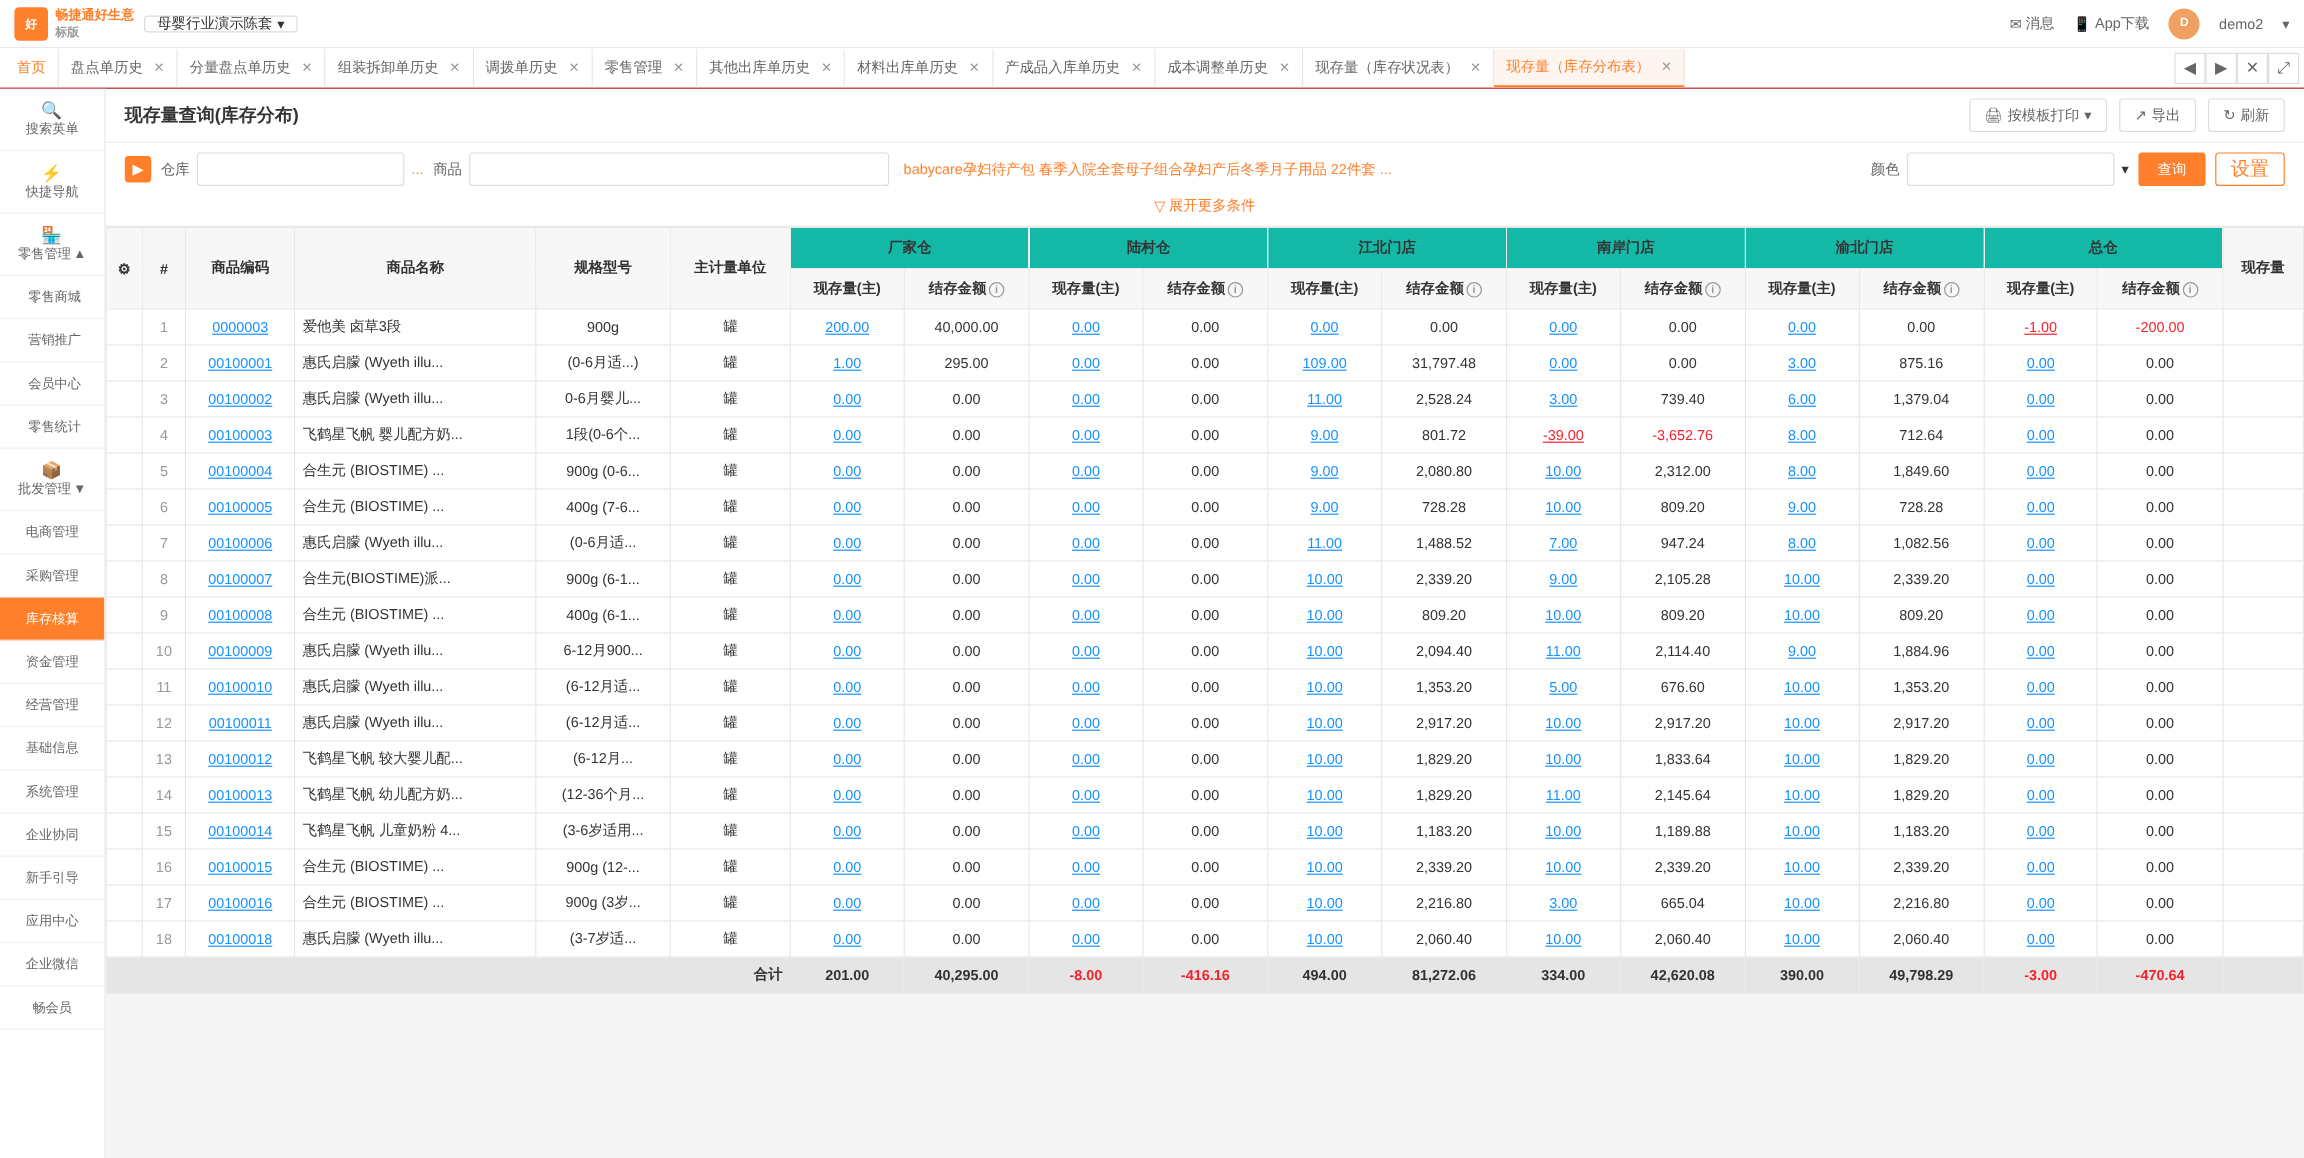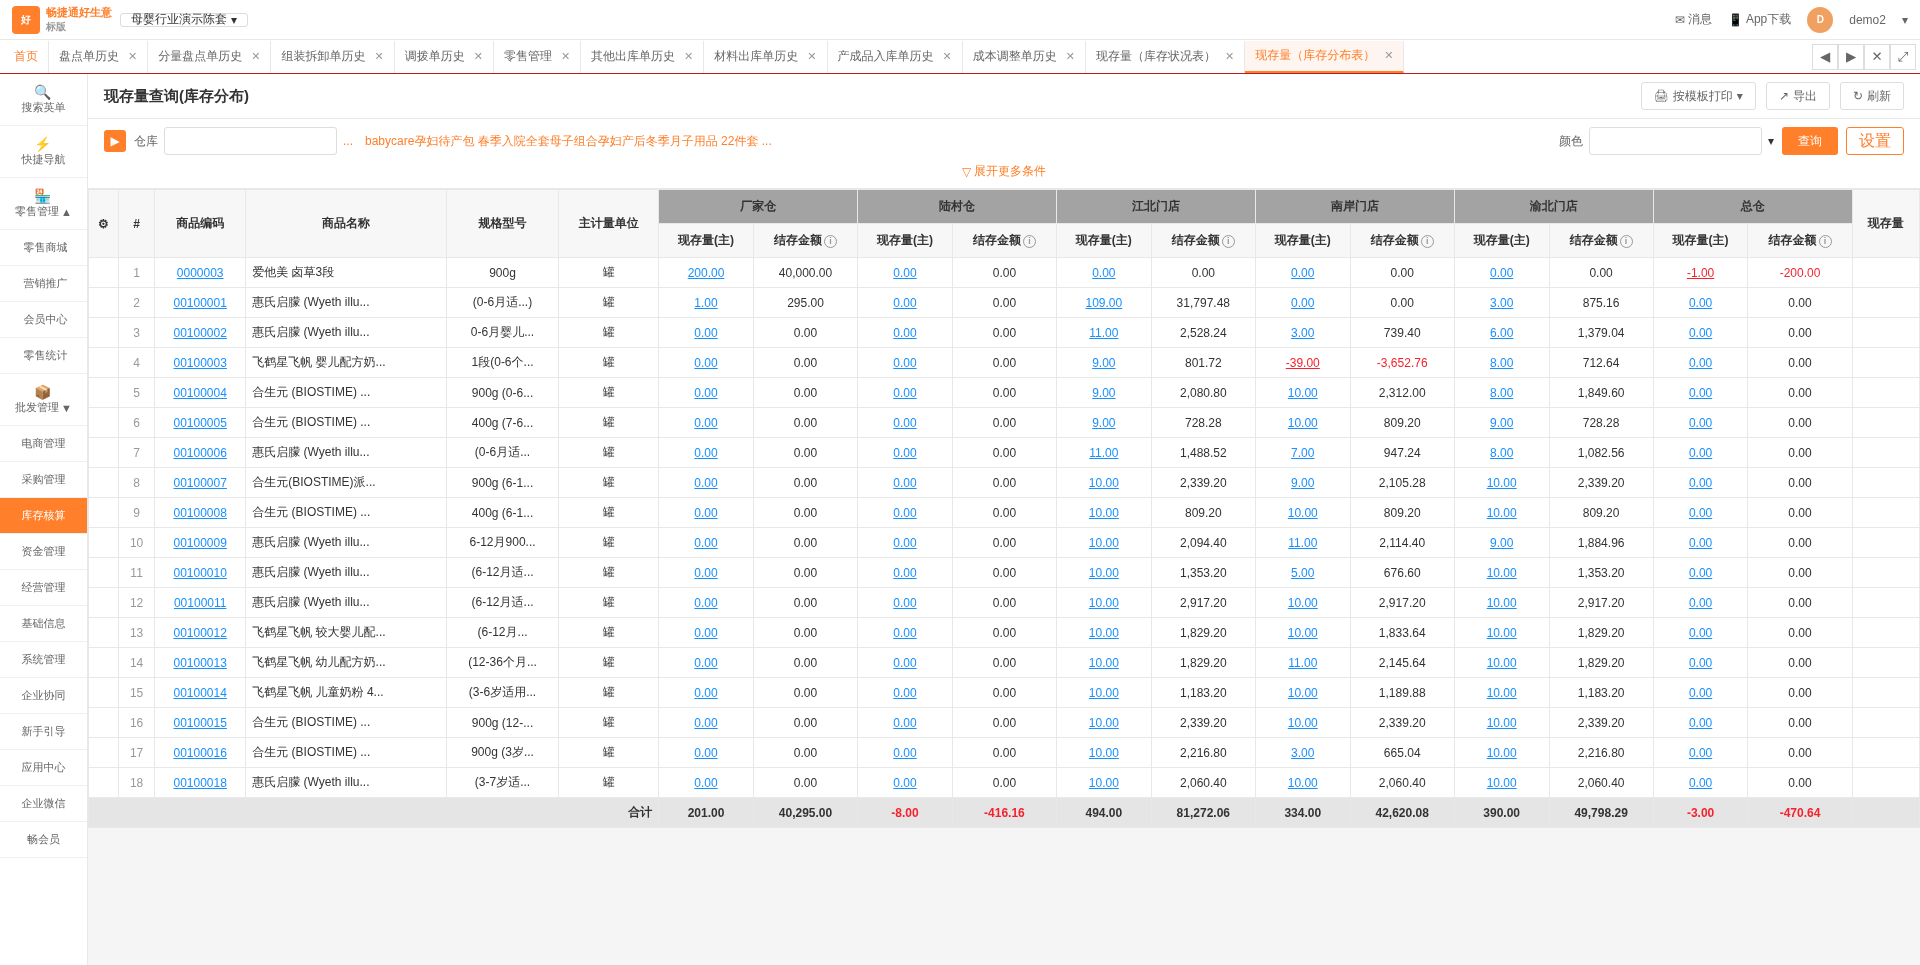--- a/index.html
+++ b/index.html
@@ -53,21 +53,21 @@
     .filter-input-long { min-width: 300px; }
     .expand-btn { display: flex; align-items: center; gap: 3px; color: #ff7f2a; cursor: pointer; font-size: 12px; margin: 4px auto 0; }
     .orange-arrow { width: 22px; height: 22px; background: #ff7f2a; color: #fff; border-radius: 3px; display: flex; align-items: center; justify-content: center; cursor: pointer; flex-shrink: 0; }
 
     
     .table-area { flex: 1; overflow: auto; padding: 0; background: #f5f5f5; }
     table { width: 100%; border-collapse: collapse; background: #fff; }
     thead tr { background: #f7f7f7; }
     th { padding: 8px 6px; text-align: center; font-size: 12px; font-weight: 600; color: #333; border: 1px solid #e8e8e8; white-space: nowrap; position: sticky; top: 0; background: #f7f7f7; z-index: 2; }
     td { padding: 6px; text-align: center; font-size: 12px; color: #333; border: 1px solid #e8e8e8; white-space: nowrap; }
-    .th-group { background: #a3a3a3; margin-top: 44px; }
+    .th-group { background: #14b8a6; margin-top: 44px; }
     .num-link { color: #1890ff; text-decoration: underline; cursor: pointer; }
     .num-neg { color: #f5222d; }
     .row-index { color: #999; }
     tfoot tr td { background: #e5e5e5; font-weight: 600; }
     .gear-th { width: 30px; }
 
     
     .table-area::-webkit-scrollbar { width: 6px; height: 6px; }
     .table-area::-webkit-scrollbar-thumb { background: #ccc; border-radius: 3px; }
 
@@ -259,20 +259,24 @@
       </div>
     </div>
 
     <div class="filter-bar">
       <div class="filter-row">
         <div class="orange-arrow">▶</div>
         <div class="filter-item">
           <span class="filter-label">仓库</span>
           <input class="filter-input" style="min-width: 120px;">
           <span style="color:#ff7f2a;cursor:pointer;">...</span>
+        </div>
+        <div class="filter-item">
+          <span class="filter-label">商品</span>
+          <input class="filter-input filter-input-long" value="" style="min-width: 350px;">
         </div>
         <div style="flex:1;font-size:12px;color:#ff7f2a;padding:0 4px;">babycare孕妇待产包 春季入院全套母子组合孕妇产后冬季月子用品 22件套 ...</div>
         <div class="filter-item">
           <span class="filter-label">颜色</span>
           <input class="filter-input" style="min-width: 120px;">
           <span style="cursor:pointer;">▾</span>
         </div>
         <button class="btn-primary">查询</button>
         <button class="btn-setting">设置</button>
       </div>

